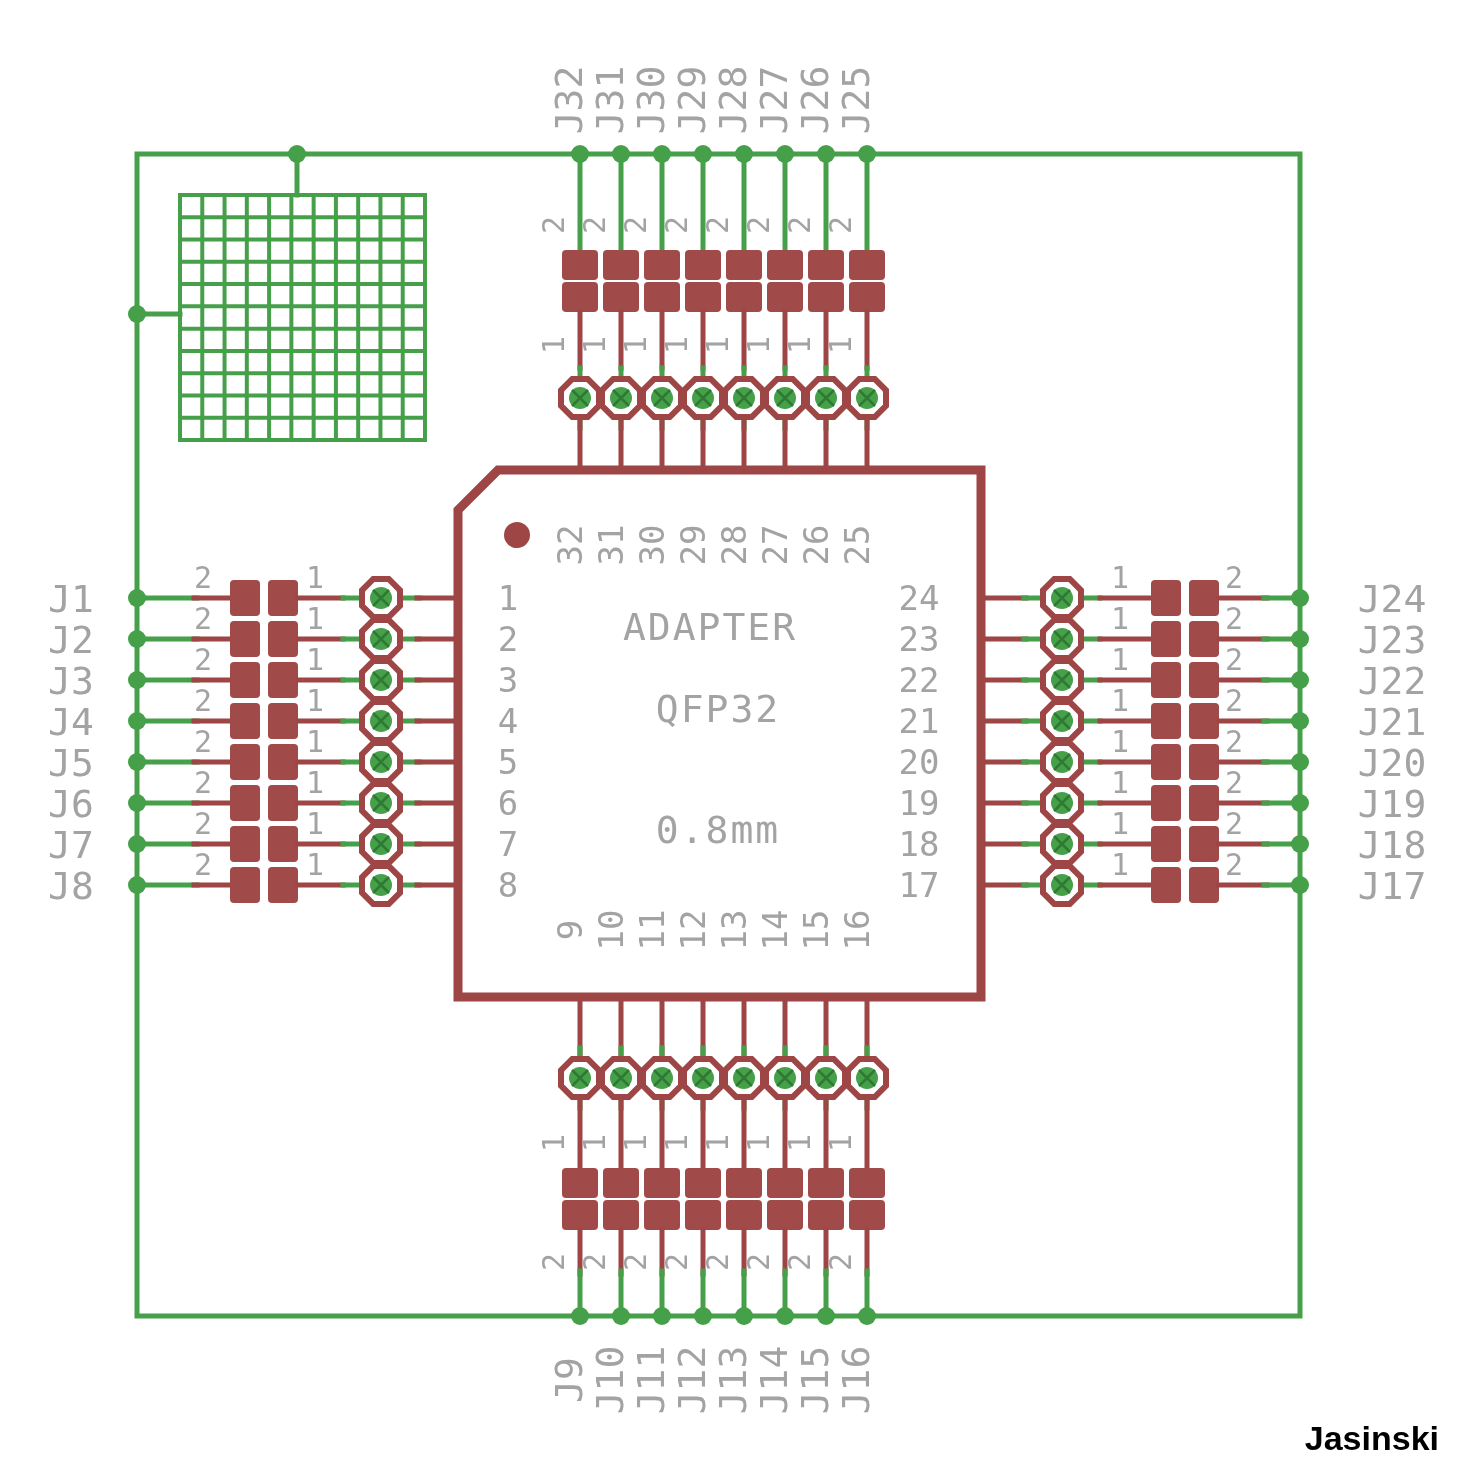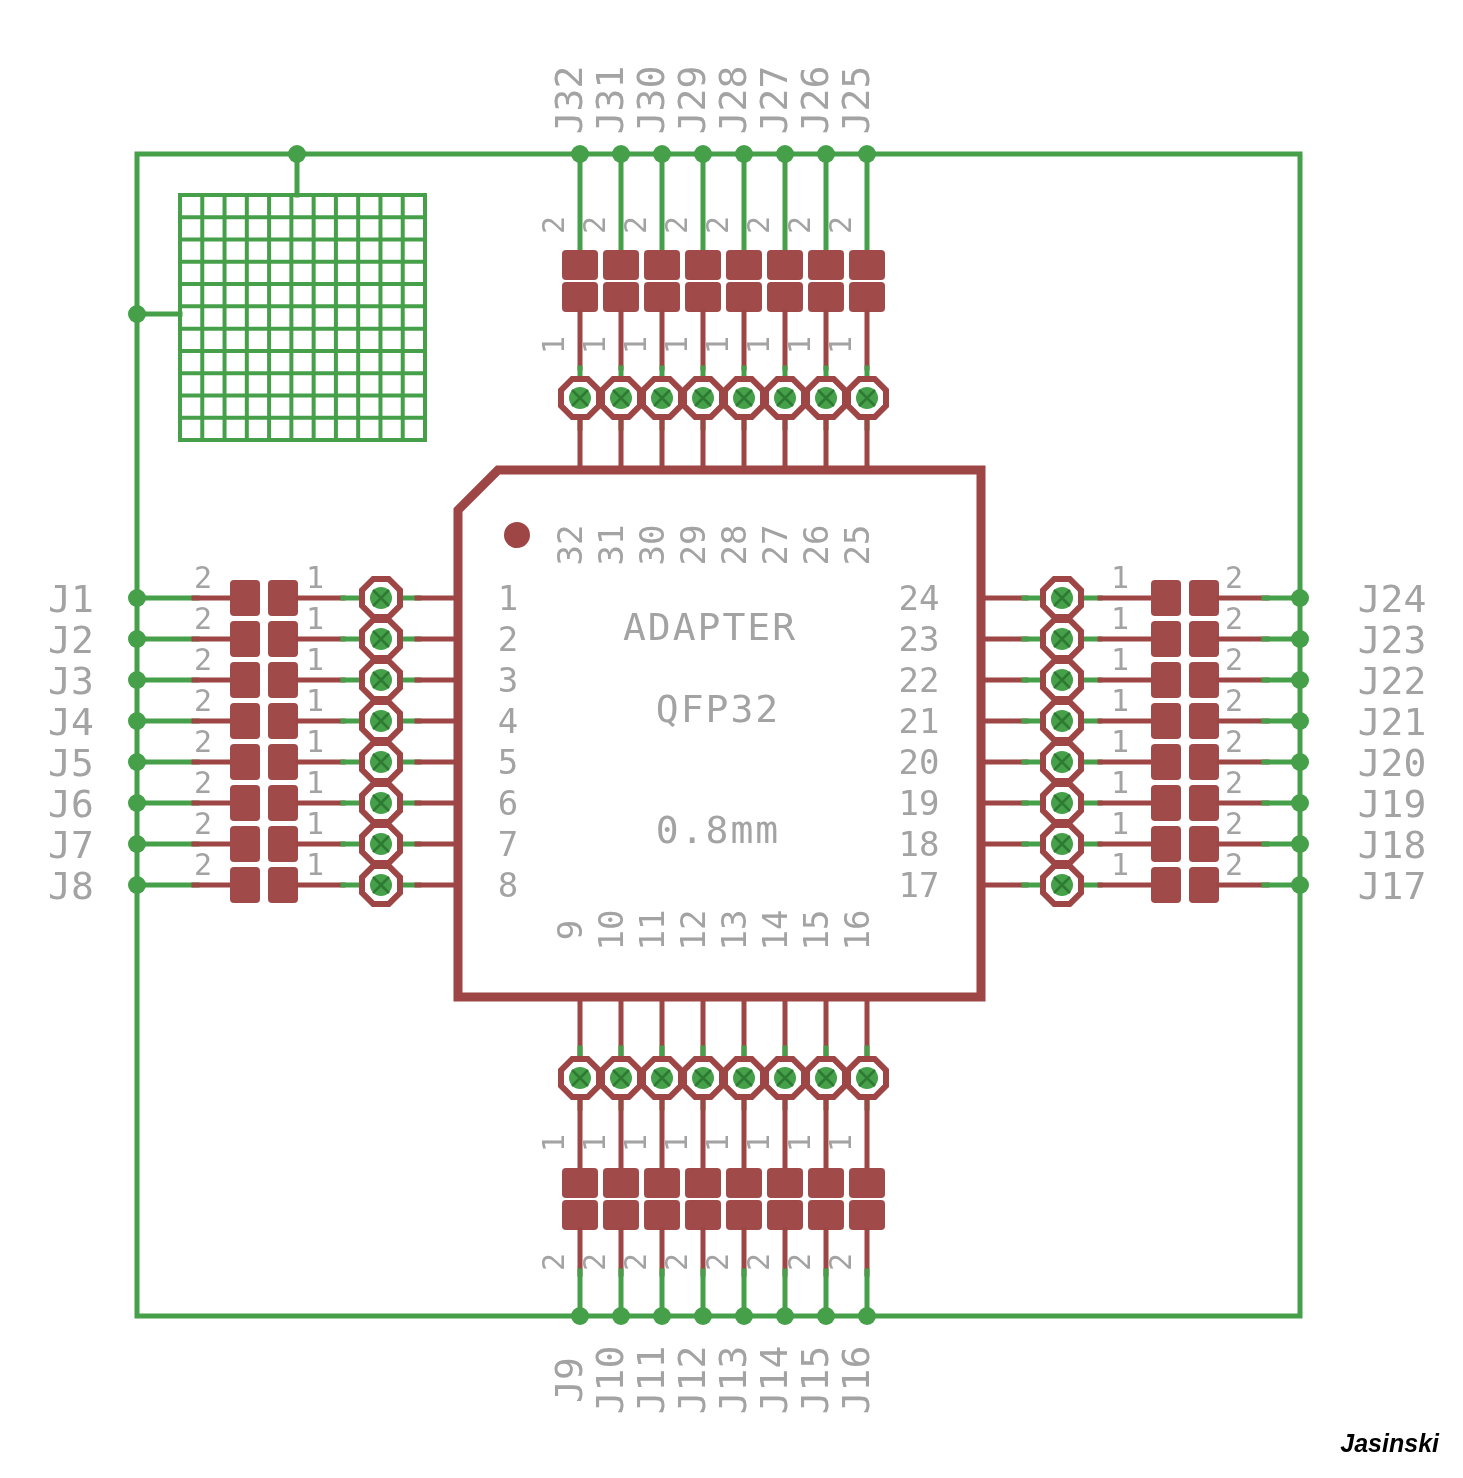--- a/index.html
+++ b/index.html
@@ -71,25 +71,24 @@
   }
   .via-outer { fill: #9e4545; }
   .via-ring  { fill: #ffffff; }
   .via-core  { fill: #45a049; }
   .via-cross { stroke: #2f7a33; stroke-width: 2.5; fill: none; }
   .signature {
     position: absolute;
     right: 24px;
     bottom: 20px;
     font-family: "Liberation Sans", sans-serif;
-    font-size: 25px;
+    font-size: 34px;
     font-weight: bold;
     color: #000000;
     letter-spacing: 0px;
-    font-style: italic;
   }
 </style>
 </head>
 <body>
 
 <svg id="board-svg" viewBox="0 0 1463 1478">
 
   <defs>
     <g id="via-sym">
       <polygon class="via-outer" points="-9,-22 9,-22 22,-9 22,9 9,22 -9,22 -22,9 -22,-9"></polygon>

